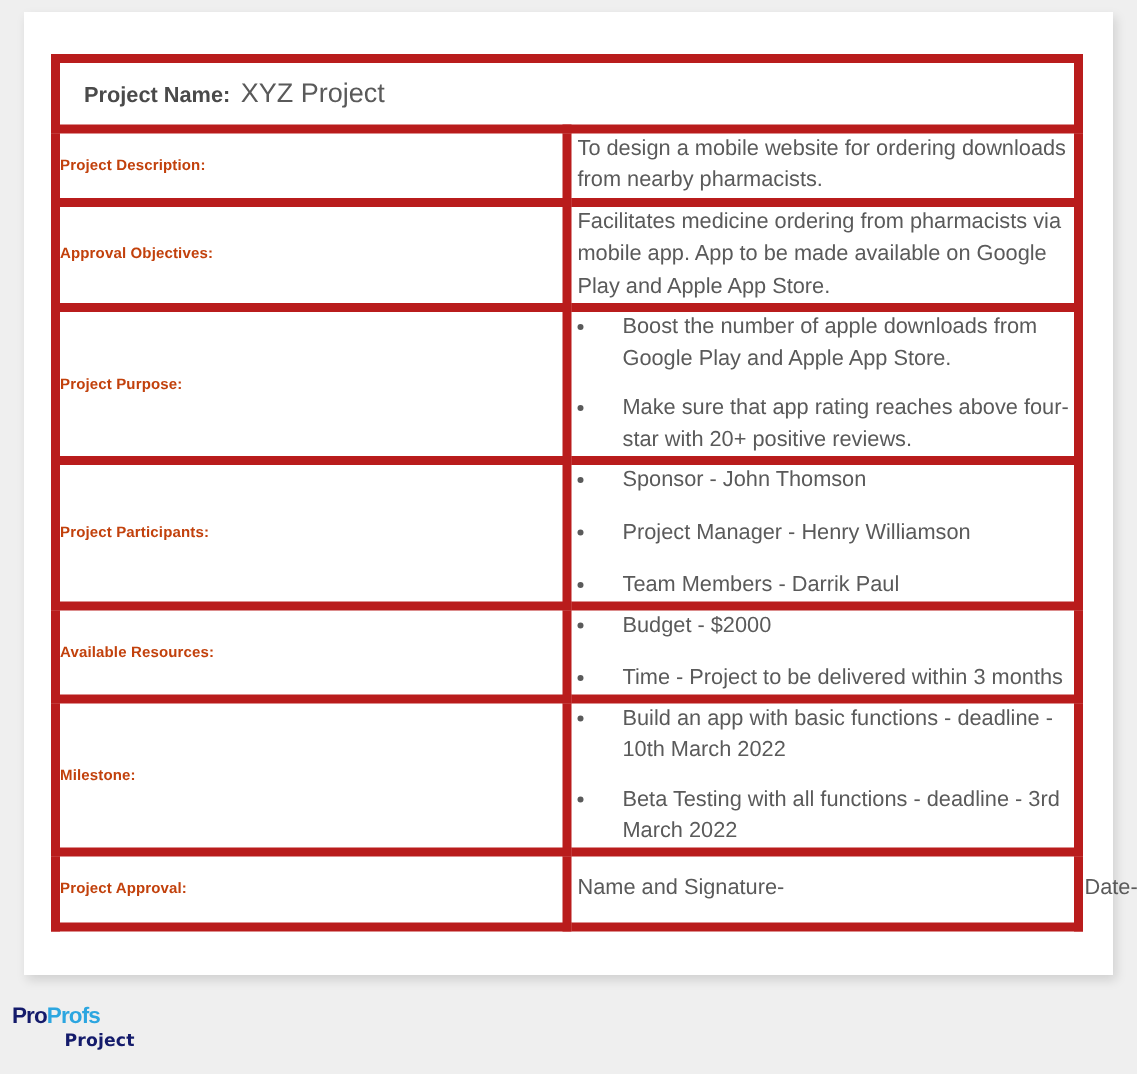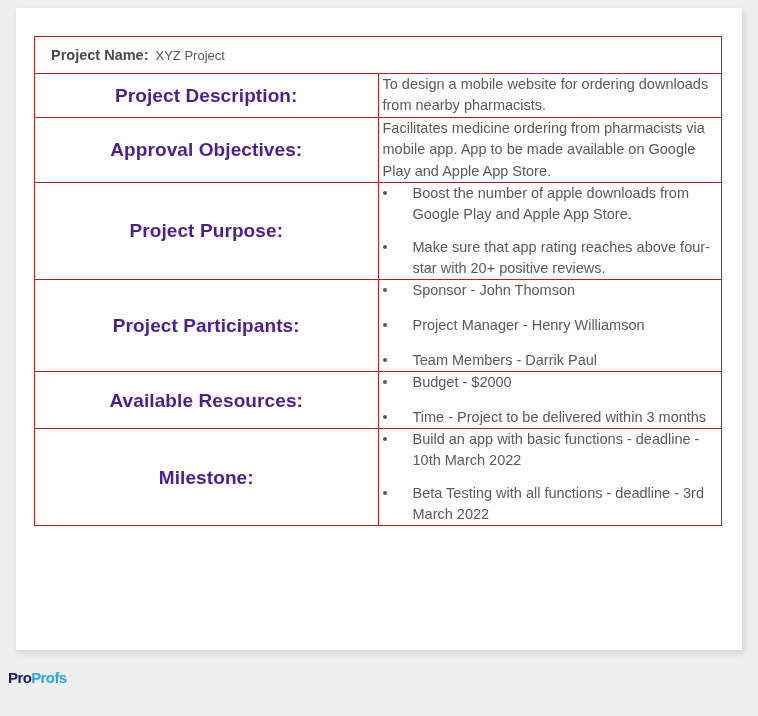--- a/index.html
+++ b/index.html
@@ -24,33 +24,32 @@
   }
   .charter-table {
     position: absolute;
     left: 18px;
     top: 28px;
     width: 688px;
     border-collapse: collapse;
     table-layout: fixed;
   }
   .charter-table td {
-    border: 1px solid #b91c1c;
+    border: 6px solid #b91c1c;
     vertical-align: middle;
     padding: 0;
   }
   .label-cell {
     width: 192px;
     padding: 9px 0 9px 16px;
     font-weight: bold;
-    font-size: 19px;
-    color: #4c1d95;
+    font-size: 10px;
+    color: #c2410c;
     letter-spacing: 0.1px;
     line-height: 1.35;
-    text-align: center;
   }
   .value-cell {
     padding: 9px 12px 9px 8px;
     font-size: 14.5px;
     color: #5a5a5a;
     line-height: 1.46;
   }
   .title-row td {
     padding: 10px 0 10px 16px;
   }
@@ -58,21 +57,21 @@
     display: flex;
     align-items: baseline;
     gap: 7px;
   }
   .title-label {
     font-weight: bold;
     font-size: 14.5px;
     color: #4a4a4a;
   }
   .title-value {
-    font-size: 13px;
+    font-size: 18px;
     color: #5a5a5a;
   }
   .para {
     margin: 0;
     font-size: 14.5px;
     color: #5a5a5a;
     line-height: 1.48;
     padding-left: 4px;
   }
   ul.bullets {
@@ -223,20 +222,30 @@
         <td class="label-cell">Milestone:</td>
         <td class="value-cell">
           <ul class="bullets midspaced">
             <li>Build an app with basic functions - deadline - 10th March 2022</li>
             <li>Beta Testing with all functions - deadline - 3rd March 2022</li>
           </ul>
         </td>
       </tr>
 
 
+      <tr class="approval-row">
+        <td class="label-cell">Project Approval:</td>
+        <td class="value-cell">
+          <div class="approval-inner">
+            <span class="approval-name">Name and Signature-</span>
+            <span class="approval-date">Date-</span>
+          </div>
+        </td>
+      </tr>
     </tbody>
   </table>
 
 </div>
 
 <div class="brand">
   <div class="brand-main"><span class="brand-pro">Pro</span><span class="brand-profs">Profs</span></div>
+  <div class="brand-sub">Project</div>
 </div>
 
 </body></html>

